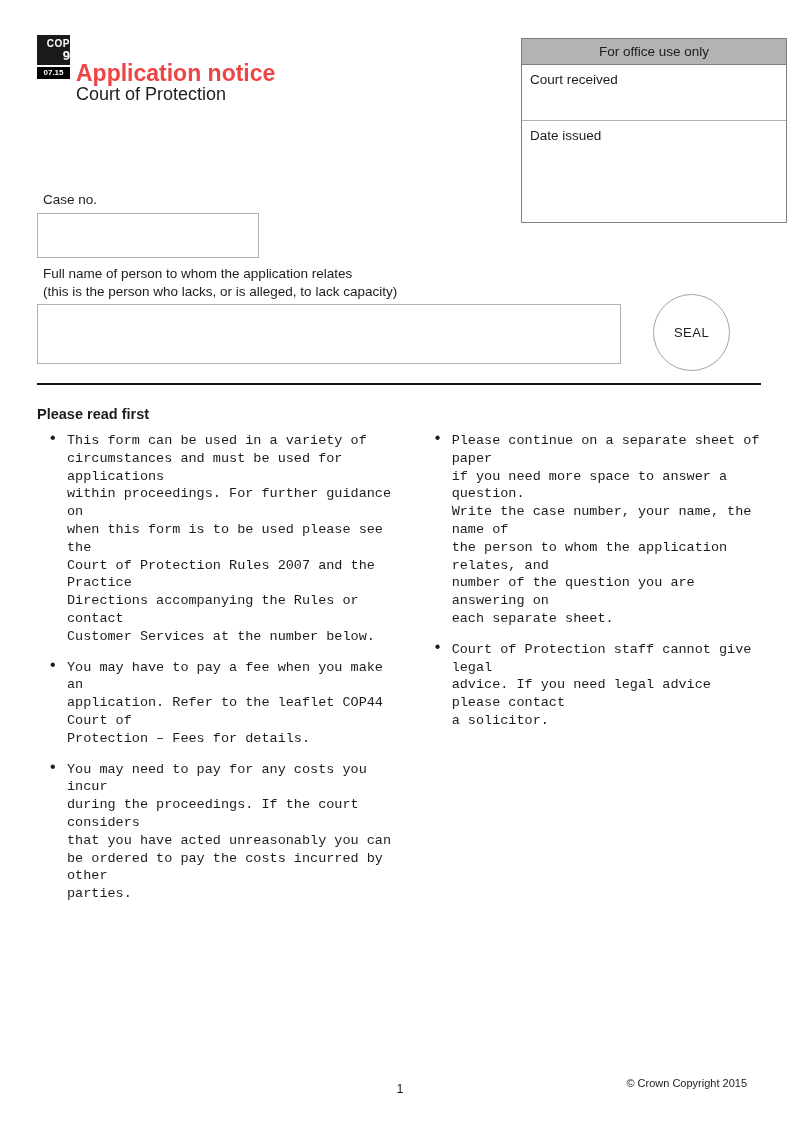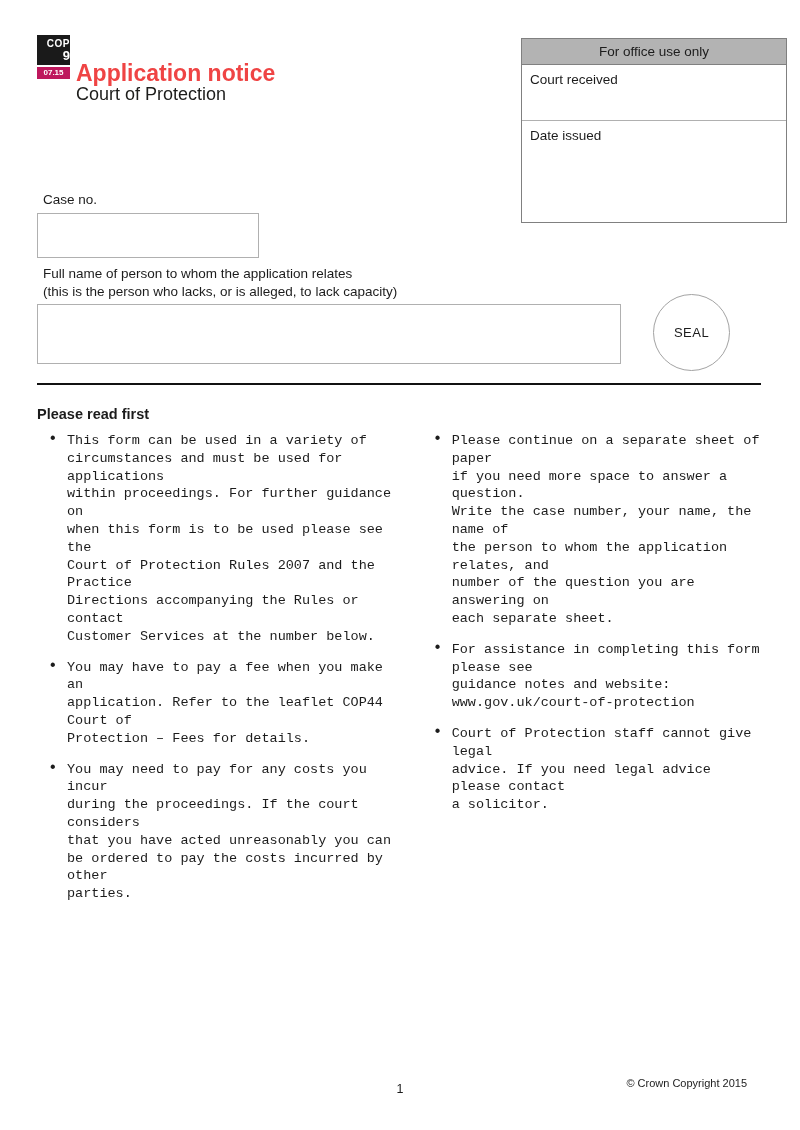--- a/index.html
+++ b/index.html
@@ -17,21 +17,21 @@
 
   
   .logo { position: absolute; left: 37px; top: 35px; width: 33px; }
   .logo-main {
     background: #1a1a1a; color: #ffffff; text-align: right;
     padding: 3px 0 2px 2px;
   }
   .logo-cop { display: block; font-size: 10px; font-weight: bold; letter-spacing: 0.5px; line-height: 11px; }
   .logo-num { display: block; font-size: 13px; font-weight: bold; line-height: 14px; }
   .logo-date {
-    margin-top: 2px; background: #be185d; color: #ffffff; text-align: center;
+    margin-top: 2px; background: #000000; color: #ffffff; text-align: center;
     font-size: 8px; font-weight: bold; line-height: 12px;
   }
   .court-name { position: absolute; left: 76px; top: 35px; font-size: 18px; line-height: 22px; color: #1d1d1b; margin-top: 48px; }
   .form-title { position: absolute; left: 76px; top: 60px; font-size: 23px; font-weight: bold; line-height: 27px; color: #ef4444; }
 
   
   .office-box {
     position: absolute; left: 521px; top: 38px; width: 266px; height: 185px;
     border: 1px solid #808080; background: #ffffff;
   }
@@ -157,23 +157,20 @@
         </ul>
       </div>
       <div class="col-right">
         <ul class="bullets">
           <li>Please continue on a separate sheet of paper
 if you need more space to answer a question.
 Write the case number, your name, the name of
 the person to whom the application relates, and
 number of the question you are answering on
 each separate sheet.</li>
-          <li>For assistance in completing this form please see
-guidance notes and website:
-www.gov.uk/court-of-protection</li>
           <li>Court of Protection staff cannot give legal
 advice. If you need legal advice please contact
 a solicitor.</li>
         </ul>
       </div>
     </div>
   </div>
 
   <div class="page-number">1</div>
   <div class="copyright">© Crown Copyright 2015</div>

